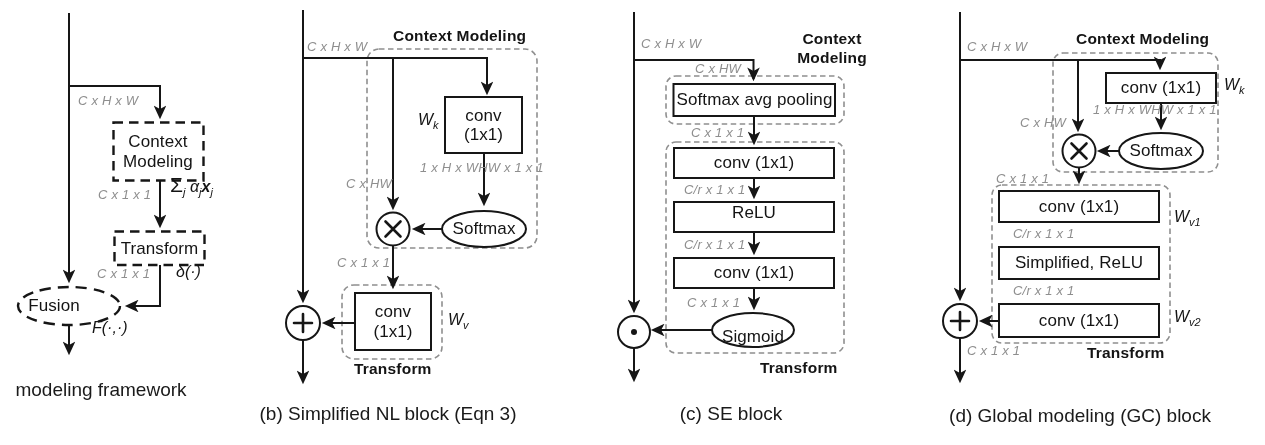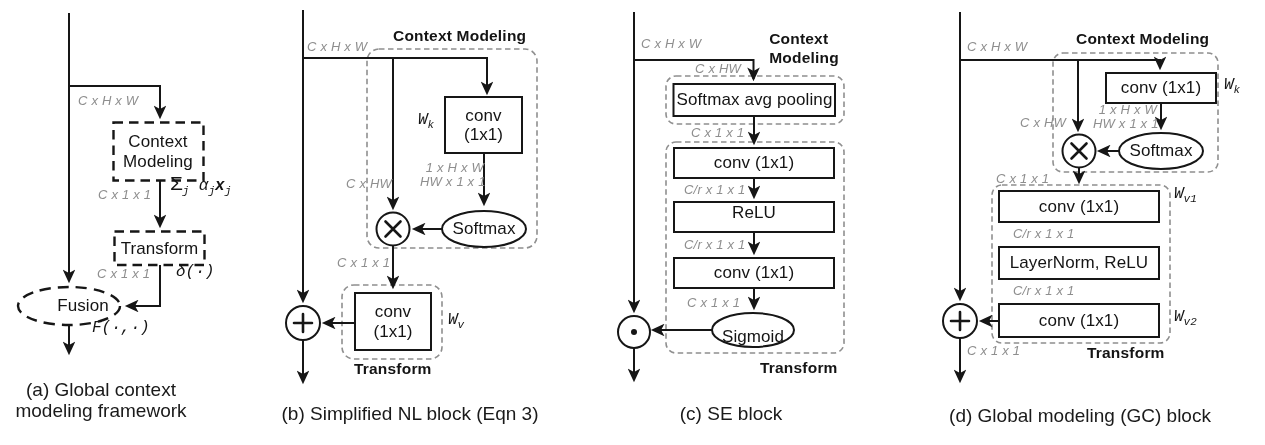--- a/index.html
+++ b/index.html
@@ -9,27 +9,27 @@
   
   .flow{stroke:#161616;stroke-width:2;fill:none;}
   .solid{stroke:#161616;stroke-width:2;fill:#ffffff;}
   .dashg{stroke:#8f8f8f;stroke-width:1.6;fill:none;stroke-dasharray:5.5 3.5;}
   .dashk{stroke:#161616;stroke-width:2.4;fill:none;stroke-dasharray:9.5 6;}
   .dashke{stroke:#161616;stroke-width:2.4;fill:#ffffff;stroke-dasharray:11 7;}
   .op{stroke:#161616;stroke-width:2.6;fill:none;stroke-linecap:round;}
   
   .lbl{position:absolute;white-space:nowrap;}
   .dim{font-style:italic;font-size:13px;color:#8e8e8e;letter-spacing:.2px;}
-  .dimpair{display:flex;flex-direction:column;text-align:right;line-height:13.5px;}
+  .dimpair{display:flex;flex-direction:row;text-align:right;line-height:13.5px;}
   .boxlbl{position:absolute;display:flex;align-items:center;justify-content:center;
           text-align:center;font-size:17px;color:#141414;line-height:1.12;letter-spacing:.1px;}
   .btitle{font-weight:bold;font-size:15.5px;color:#141414;letter-spacing:.2px;}
   .caption{position:absolute;font-size:19px;color:#1a1a1a;transform:translateX(-50%);
            text-align:center;line-height:20.5px;white-space:nowrap;}
-  .math{font-family:Liberation Mono, monospace;font-style:italic;font-size:16px;color:#141414;}
+  .math{font-family:Liberation Sans, sans-serif;font-style:italic;font-size:16px;color:#141414;}
   .math sub{font-size:11px;line-height:0;}
   .sigma{font-size:21px;font-style:normal;}
   .bx{font-weight:bold;}
   .ctr{transform:translateX(-50%);text-align:center;}
 </style>
 </head>
 <body>
 
 <div class="stage">
 
@@ -119,26 +119,25 @@
     <div class="boxlbl" style="left:113px;top:123px;width:90px;height:57px">
       <span>Context Modeling</span>
     </div>
     <div class="lbl dim" style="left:98px;top:187px">C x 1 x 1</div>
     <div class="lbl math" style="left:170px;top:173px"><span class="sigma">Σ</span><sub>j</sub><span> α</span><sub>j</sub><span class="bx">x</span><sub>j</sub></div>
     <div class="boxlbl" style="left:114px;top:232px;width:91px;height:33px">
       <span>Transform</span>
     </div>
     <div class="lbl dim" style="left:97px;top:266px">C x 1 x 1</div>
     <div class="lbl math" style="left:176px;top:263px">δ(·)</div>
-    <div class="boxlbl" style="left:32px;top:287px;width:102px;height:38px">
+    <div class="boxlbl" style="left:3px;top:287px;width:102px;height:38px">
       <span>Fusion</span>
     </div>
     <div class="lbl math" style="left:92px;top:319px">F(·,·)</div>
     <div class="caption" style="left:101px;top:380px">
-      <div>(a) Global context</div>
       <div>modeling framework</div>
     </div>
   </div>
 
   <div>
     <div class="lbl btitle" style="left:393px;top:27px">Context Modeling</div>
     <div class="lbl dim" style="left:307px;top:39px">C x H x W</div>
     <div class="lbl math" style="left:418px;top:111px"><span>W</span><sub>k</sub></div>
     <div class="boxlbl" style="left:445px;top:97px;width:77px;height:56px">
       <span>conv (1x1)</span>
@@ -150,26 +149,26 @@
     <div class="lbl dim" style="left:346px;top:176px">C x HW</div>
     <div class="boxlbl" style="left:442px;top:211px;width:84px;height:36px">
       <span>Softmax</span>
     </div>
     <div class="lbl dim" style="left:337px;top:255px">C x 1 x 1</div>
     <div class="boxlbl" style="left:355px;top:293px;width:76px;height:57px">
       <span>conv (1x1)</span>
     </div>
     <div class="lbl math" style="left:448px;top:311px"><span>W</span><sub>v</sub></div>
     <div class="lbl btitle" style="left:354px;top:360px">Transform</div>
-    <div class="caption" style="left:410px;top:404px">(b) Simplified NL block (Eqn 3)</div>
+    <div class="caption" style="left:388px;top:404px">(b) Simplified NL block (Eqn 3)</div>
   </div>
 
   <div>
     <div class="lbl dim" style="left:641px;top:36px">C x H x W</div>
-    <div class="lbl btitle ctr" style="left:804px;top:29px;line-height:19px;text-align:left">
+    <div class="lbl btitle ctr" style="left:832px;top:29px;line-height:19px;text-align:center">
       <div>Context</div>
       <div>Modeling</div>
     </div>
     <div class="lbl dim" style="left:695px;top:61px">C x HW</div>
     <div class="boxlbl" style="left:674px;top:84px;width:161px;height:32px">
       <span>Softmax avg pooling</span>
     </div>
     <div class="lbl dim" style="left:691px;top:125px">C x 1 x 1</div>
     <div class="boxlbl" style="left:674px;top:148px;width:160px;height:30px">
       <span>conv (1x1)</span>
@@ -202,24 +201,24 @@
       <span>HW x 1 x 1</span>
     </div>
     <div class="lbl dim" style="left:1020px;top:115px">C x HW</div>
     <div class="boxlbl" style="left:1119px;top:133px;width:84px;height:36px">
       <span>Softmax</span>
     </div>
     <div class="lbl dim" style="left:996px;top:171px">C x 1 x 1</div>
     <div class="boxlbl" style="left:999px;top:191px;width:160px;height:31px">
       <span>conv (1x1)</span>
     </div>
-    <div class="lbl math" style="left:1174px;top:185px"><span>W</span><sub>v1</sub></div>
+    <div class="lbl math" style="left:1174px;top:208px"><span>W</span><sub>v1</sub></div>
     <div class="lbl dim" style="left:1013px;top:226px">C/r x 1 x 1</div>
     <div class="boxlbl" style="left:999px;top:247px;width:160px;height:32px">
-      <span>LayerNorm, ReLU</span>
+      <span>Simplified, ReLU</span>
     </div>
     <div class="lbl dim" style="left:1013px;top:283px">C/r x 1 x 1</div>
     <div class="boxlbl" style="left:999px;top:304px;width:160px;height:33px">
       <span>conv (1x1)</span>
     </div>
     <div class="lbl math" style="left:1174px;top:308px"><span>W</span><sub>v2</sub></div>
     <div class="lbl dim" style="left:967px;top:343px">C x 1 x 1</div>
     <div class="lbl btitle" style="left:1087px;top:344px">Transform</div>
     <div class="caption" style="left:1080px;top:406px">(d) Global modeling (GC) block</div>
   </div>

